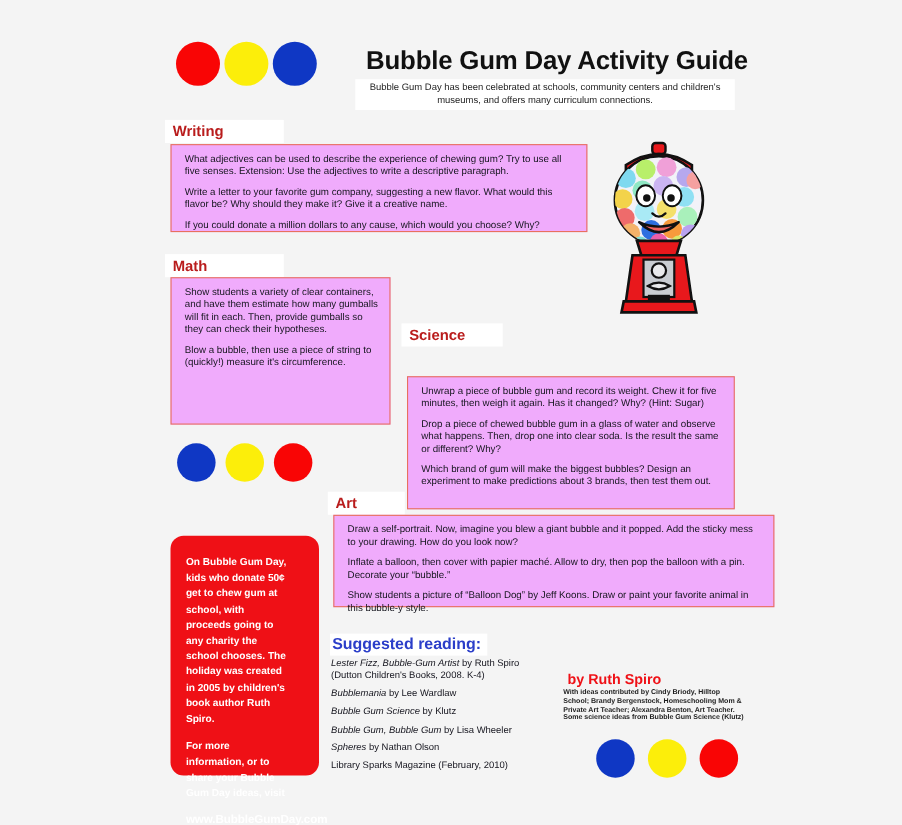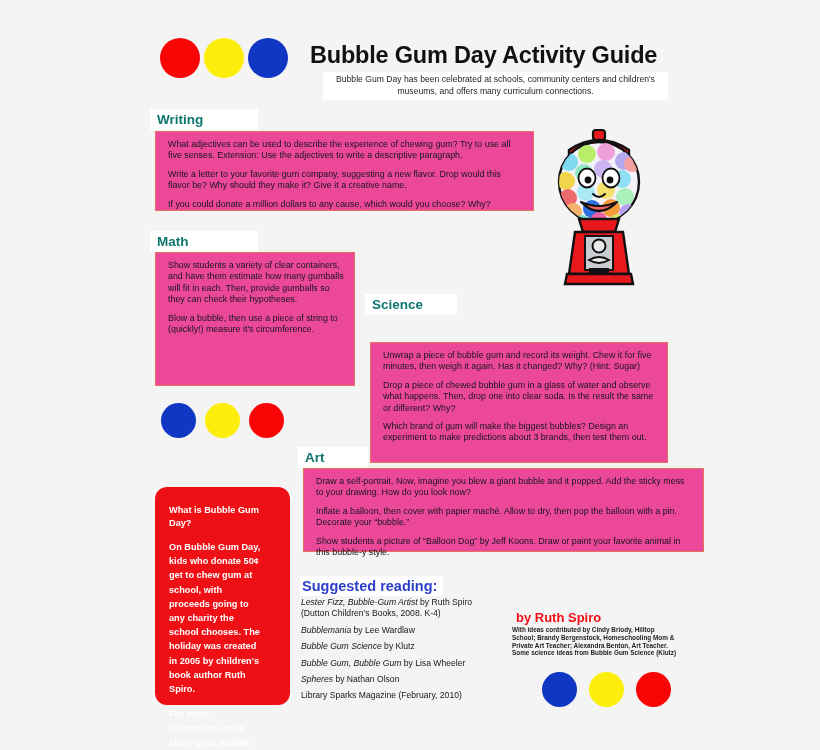--- a/index.html
+++ b/index.html
@@ -33,51 +33,51 @@
   
   #main-title {
     position: absolute;
     left: 310px;
     top: 42px;
     width: 370px;
     font-size: 23.5px;
     font-weight: bold;
     color: #111;
     letter-spacing: -0.2px;
-    text-align: left;
+    text-align: right;
   }
   #subtitle {
     position: absolute;
     left: 323px;
     top: 72px;
     width: 345px;
     background: #ffffff;
     color: #1d1d1d;
     font-size: 8.6px;
     line-height: 11.5px;
     text-align: center;
     padding: 2px 4px 3px 4px;
     box-sizing: border-box;
   }
 
   
   .section-head {
     position: absolute;
     background: #ffffff;
-    color: #0f766e;
+    color: #b91c1c;
     font-size: 13.5px;
     font-weight: bold;
     padding: 3px 6px 3px 7px;
     box-sizing: border-box;
   }
 
   
   .box {
     position: absolute;
-    background: #ec4899;
+    background: #f0abfc;
     border: 1.2px solid #e8705f;
     box-sizing: border-box;
     padding: 7px 9px 7px 12px;
   }
   .box p {
     margin: 0 0 7px 0;
     color: #15151e;
     font-size: 8.9px;
     line-height: 11.4px;
   }
@@ -238,21 +238,21 @@
 
       <rect x="36" y="144" width="20" height="14" fill="#111"></rect>
 
       <path d="M14 150 L78 150 L80 160 L12 160 Z" fill="#e8181c" stroke="#111" stroke-width="2.4"></path>
     </svg>
   </div>
 
   <div class="section-head" style="left:150px; top:109px; width:108px;">Writing</div>
   <div class="box" style="left:155px; top:131px; width:379px; height:80px;">
     <p>What adjectives can be used to describe the experience of chewing gum? Try to use all five senses. Extension: Use the adjectives to write a descriptive paragraph.</p>
-    <p>Write a letter to your favorite gum company, suggesting a new flavor. Drop would this flavor be? Why should they make it?  Give it a creative name.</p>
+    <p>Write a letter to your favorite gum company, suggesting a new flavor. What would this flavor be? Why should they make it?  Give it a creative name.</p>
     <p>If you could donate a million dollars to any cause, which would you choose? Why?</p>
   </div>
 
   <div class="section-head" style="left:150px; top:231px; width:108px;">Math</div>
   <div class="box" style="left:155px; top:252px; width:200px; height:134px;">
     <p>Show students a variety of clear containers, and have them estimate how many gumballs will fit in each. Then, provide gumballs so they can check their hypotheses.</p>
     <p>Blow a bubble, then use a piece of string to (quickly!) measure it's circumference.</p>
   </div>
 
   <div class="dot blue" style="left:161px; top:403px; width:35px; height:35px;"></div>
@@ -267,21 +267,20 @@
   </div>
 
   <div class="section-head" style="left:298px; top:447px; width:70px;">Art</div>
   <div class="box" style="left:303px; top:468px; width:401px; height:84px;">
     <p>Draw a self-portrait. Now, imagine you blew a giant bubble and it popped. Add the sticky mess to your drawing. How do you look now?</p>
     <p>Inflate a balloon, then cover with papier maché. Allow to dry, then pop the balloon with a pin. Decorate your “bubble.”</p>
     <p>Show students a picture of “Balloon Dog” by Jeff Koons. Draw or paint your favorite animal in this bubble-y style.</p>
   </div>
 
   <div id="info-card">
-    <p class="ic-title">What is Bubble Gum Day?</p>
     <p class="ic-body">On Bubble Gum Day, kids who donate 50¢ get to chew gum at school, with proceeds going to any charity the school chooses. The holiday was created in 2005 by children's book author Ruth Spiro.</p>
     <p class="ic-body">For more information, or to share your Bubble Gum Day ideas, visit</p>
     <p class="ic-url">www.BubbleGumDay.com</p>
   </div>
 
   <div id="reading-head">Suggested reading:</div>
   <div id="reading-list">
     <div class="rl-item"><i>Lester Fizz, Bubble-Gum Artist</i><span> by Ruth Spiro (Dutton Children's Books, 2008.  K-4)</span></div>
     <div class="rl-item"><i>Bubblemania</i><span> by Lee Wardlaw</span></div>
     <div class="rl-item"><i>Bubble Gum Science</i><span> by Klutz</span></div>

